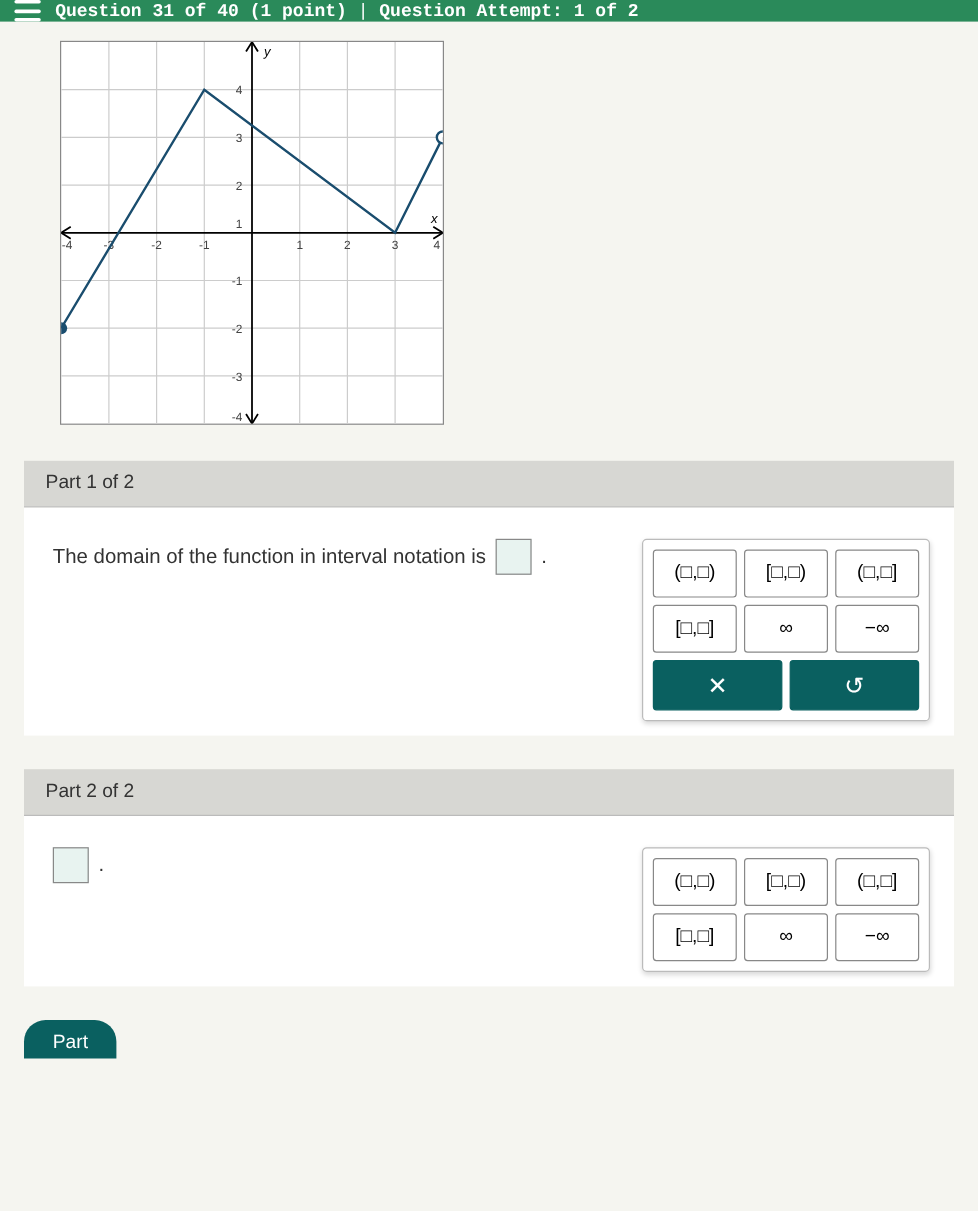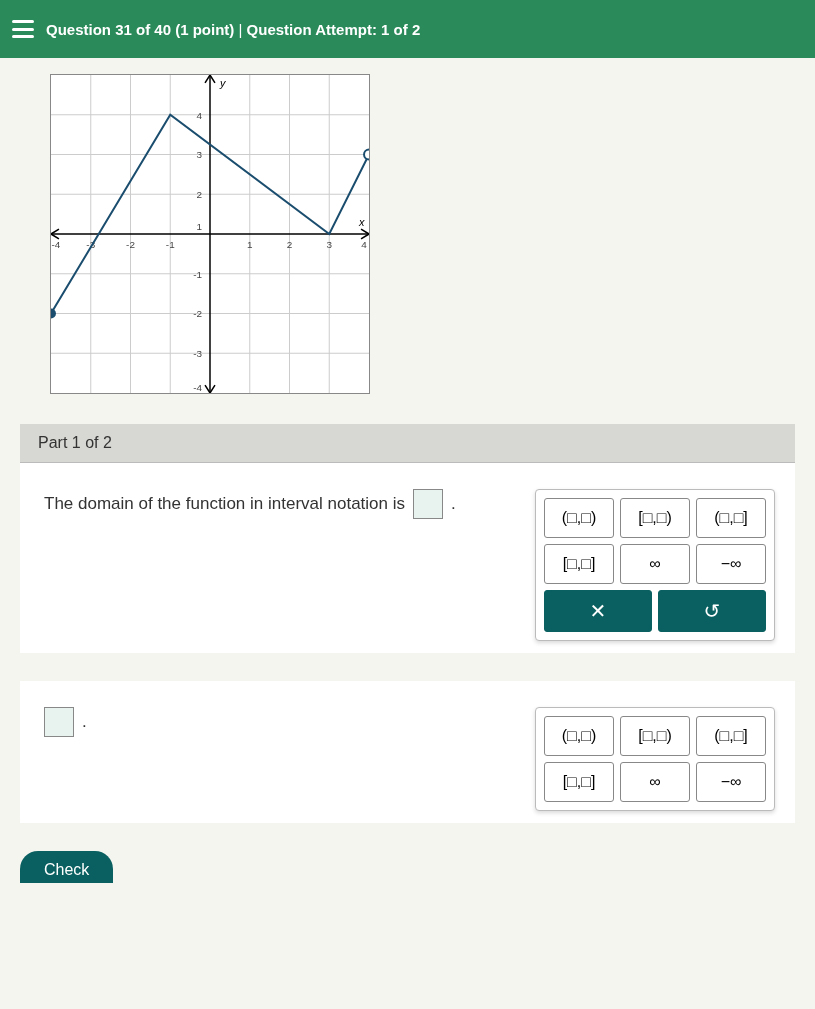--- a/index.html
+++ b/index.html
@@ -7,25 +7,26 @@
   font-family: Arial, Helvetica, sans-serif;
   background: #f5f5f0;
   width: 815px;
   height: 1009px;
   overflow: hidden;
   color: #333;
 }
 .header {
   background: #2a8a5a;
   color: #fff;
-  padding: 20px 12px;
+  padding: 0 12px;
   display: flex;
   align-items: center;
   gap: 12px;
   font-size: 15px;
+  font-family: Liberation Mono, monospace;
 }
 .menu-icon {
   width: 22px;
   height: 18px;
   display: flex;
   flex-direction: column;
   justify-content: space-between;
   cursor: pointer;
 }
 .menu-icon span {
@@ -232,20 +233,21 @@
         </div>
         <div class="palette-row">
           <button class="pal-btn action">✕</button>
           <button class="pal-btn action">↺</button>
         </div>
       </div>
     </div>
   </div>
 
   <div class="part-section">
+    <div class="part-header">Part 2 of 2</div>
     <div class="part-body">
       <div class="statement">
         <span class="answer-box"></span>
         <span>.</span>
       </div>
       <div class="palette">
         <div class="palette-row">
           <button class="pal-btn placeholder-sq">(□,□)</button>
           <button class="pal-btn placeholder-sq">[□,□)</button>
           <button class="pal-btn placeholder-sq">(□,□]</button>
@@ -254,16 +256,16 @@
           <button class="pal-btn placeholder-sq">[□,□]</button>
           <button class="pal-btn">∞</button>
           <button class="pal-btn">−∞</button>
         </div>
       </div>
     </div>
   </div>
 
 </div>
 
-<button class="check-btn">Check</button>
+<button class="check-btn">Part</button>
 
 
 
 
 </body></html>

